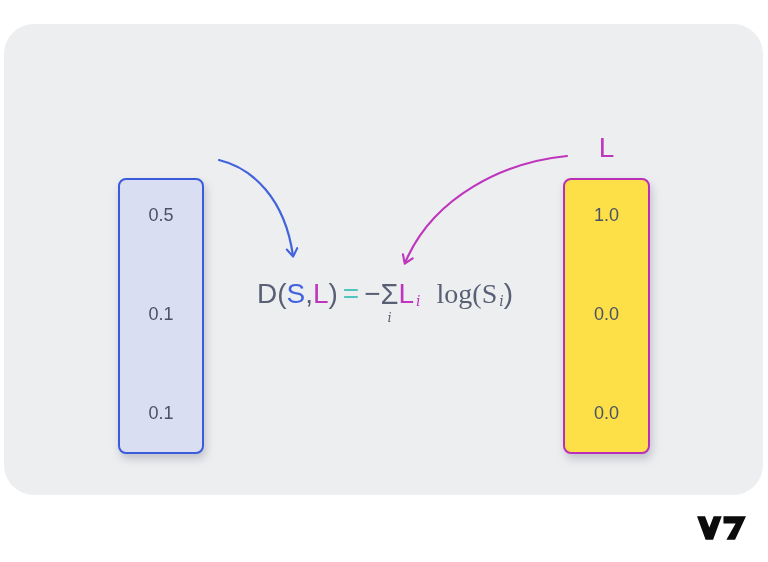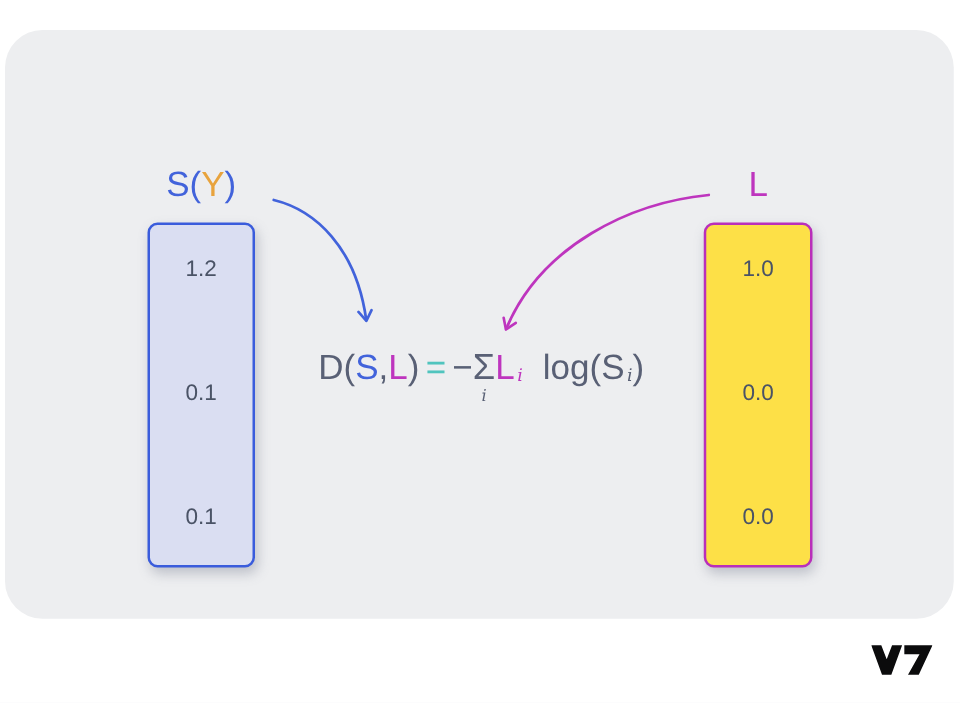--- a/index.html
+++ b/index.html
@@ -87,46 +87,45 @@
     top: 32px; left: 50%;
     transform: translateX(-50%);
     font: italic 13px "DejaVu Serif", serif;
     color: #596075;
   }
   .sub {
     font: italic 14px "DejaVu Serif", serif;
     margin-top: 15px;
     margin-left: 2px;
   }
-  .gap-left { margin-left: 16px; }
+  .gap-left { margin-left: 16px; font-family: Liberation Serif, serif; }
   .arrows {
     position: absolute;
     left: 0; top: 0;
     pointer-events: none;
   }
   .logo {
     position: absolute;
     left: 697px; top: 516px;
     width: 49px; height: 24px;
   }
 </style>
 </head>
 <body>
 
 <div class="canvas">
 
   <div class="card"></div>
 
 
-  <div class="col-label left"><span class="c-blue">S(</span><span class="c-amber">Y</span><span class="c-blue">)</span></div>
 
   <div class="col-label right c-magenta">L</div>
 
   <div class="column blue-col">
-    <span>1.2</span>
+    <span>0.5</span>
     <span>0.1</span>
     <span>0.1</span>
   </div>
 
   <div class="column pink-col">
     <span>1.0</span>
     <span>0.0</span>
     <span>0.0</span>
   </div>
 

